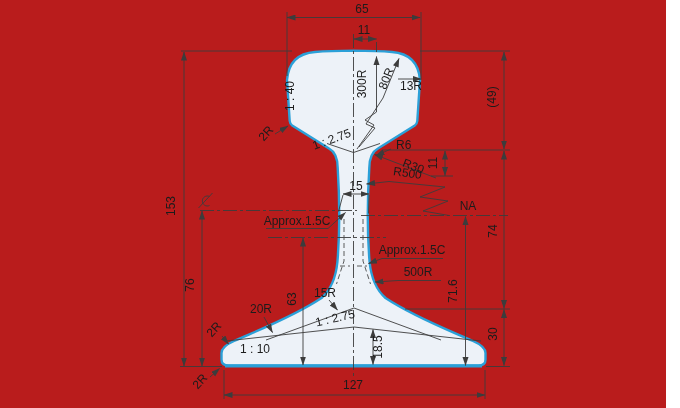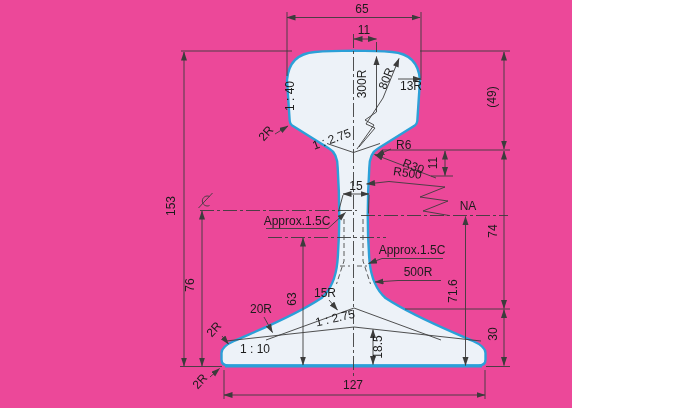--- a/index.html
+++ b/index.html
@@ -1,16 +1,16 @@
 <!DOCTYPE html>
 <html><head>
 <meta charset="utf-8">
 <style>
   html,body{margin:0;padding:0;background:#ffffff;}
-  .stage{position:relative;width:572px;height:408px;background:#ec4899;overflow:hidden;
+  .stage{position:relative;width:666px;height:408px;background:#b91c1c;overflow:hidden;
          font-family:"Liberation Sans", sans-serif;}
   svg text{font-family:"Liberation Sans", sans-serif;font-size:12px;fill:#1c1c1c;}
   .thin{stroke:#3c3c3c;stroke-width:0.9;fill:none;}
   .chain{stroke:#3c3c3c;stroke-width:0.9;fill:none;stroke-dasharray:14 3 3 3;}
   .hidden-l{stroke:#4a4a4a;stroke-width:0.9;fill:none;stroke-dasharray:5 3;}
   .profile{fill:#edf2f8;}
 </style>
 </head>
 <body>
 

